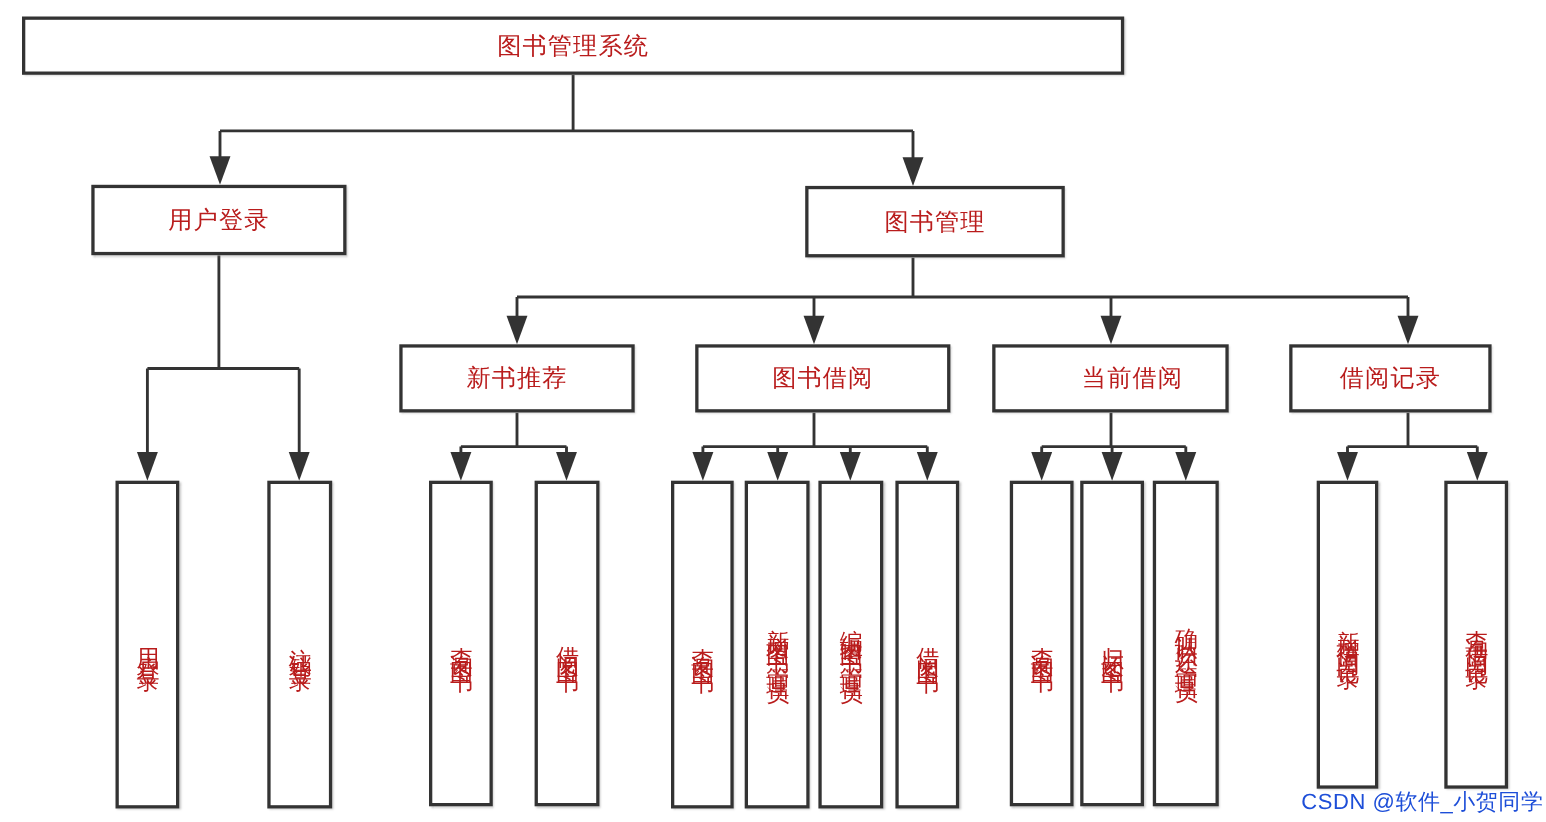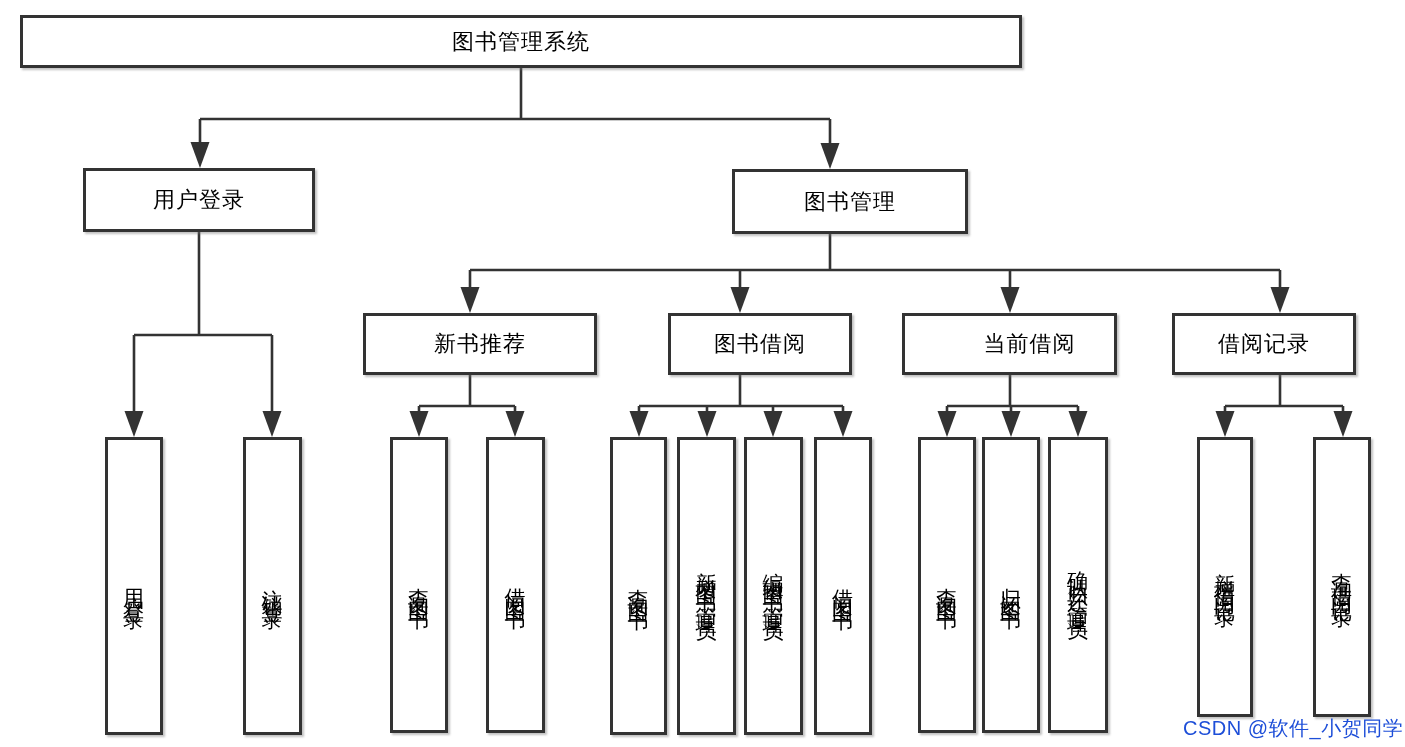--- a/index.html
+++ b/index.html
@@ -9,21 +9,21 @@
     background:#ffffff;
     font-family:"Liberation Sans","DejaVu Sans",sans-serif;
     overflow:hidden;
   }
   .connectors{position:absolute;left:0;top:0;width:1405px;height:747px;}
   .node{
     position:absolute;
     background:#ffffff;
     border:3px solid #333333;
     box-sizing:border-box;
-    color:#000000;
+    color:#b91c1c;
     box-shadow:1.5px 1.5px 2px rgba(120,120,120,0.45);
   }
   .hbox{
     display:flex;align-items:center;justify-content:center;
     font-size:22px;
     letter-spacing:1px;
   }
   .vbox{
     display:flex;align-items:center;justify-content:center;
   }
@@ -111,22 +111,22 @@
       <polygon points="1215.5,411 1234.5,411 1225,437"></polygon>
       <polygon points="1333.5,411 1352.5,411 1343,437"></polygon>
     </g>
   </svg>
 
   <div class="node hbox" style="left:20px;top:15px;width:1002px;height:53px;">图书管理系统</div>
 
   <div class="node hbox" style="left:83px;top:168px;width:232px;height:64px;">用户登录</div>
   <div class="node hbox" style="left:712px;top:169px;width:236px;height:65px;margin-left:20px;">图书管理</div>
 
-  <div class="node hbox" style="left:363px;top:313px;width:234px;height:62px;">新书推荐</div>
-  <div class="node hbox" style="left:632px;top:313px;width:184px;height:62px;margin-left:36px;">图书借阅</div>
+  <div class="node hbox" style="left:363px;top:313px;width:214px;height:62px;">新书推荐</div>
+  <div class="node hbox" style="left:632px;top:313px;width:232px;height:62px;">图书借阅</div>
   <div class="node hbox" style="left:902px;top:313px;width:215px;height:62px;padding-left:40px;">当前借阅</div>
   <div class="node hbox" style="left:1172px;top:313px;width:184px;height:62px;">借阅记录</div>
 
   <div class="node vbox" style="left:105px;top:437px;width:58px;height:298px;">
     <span class="vtext">用户登录</span>
   </div>
   <div class="node vbox" style="left:243px;top:437px;width:59px;height:298px;">
     <span class="vtext">注销登录</span>
   </div>
 

